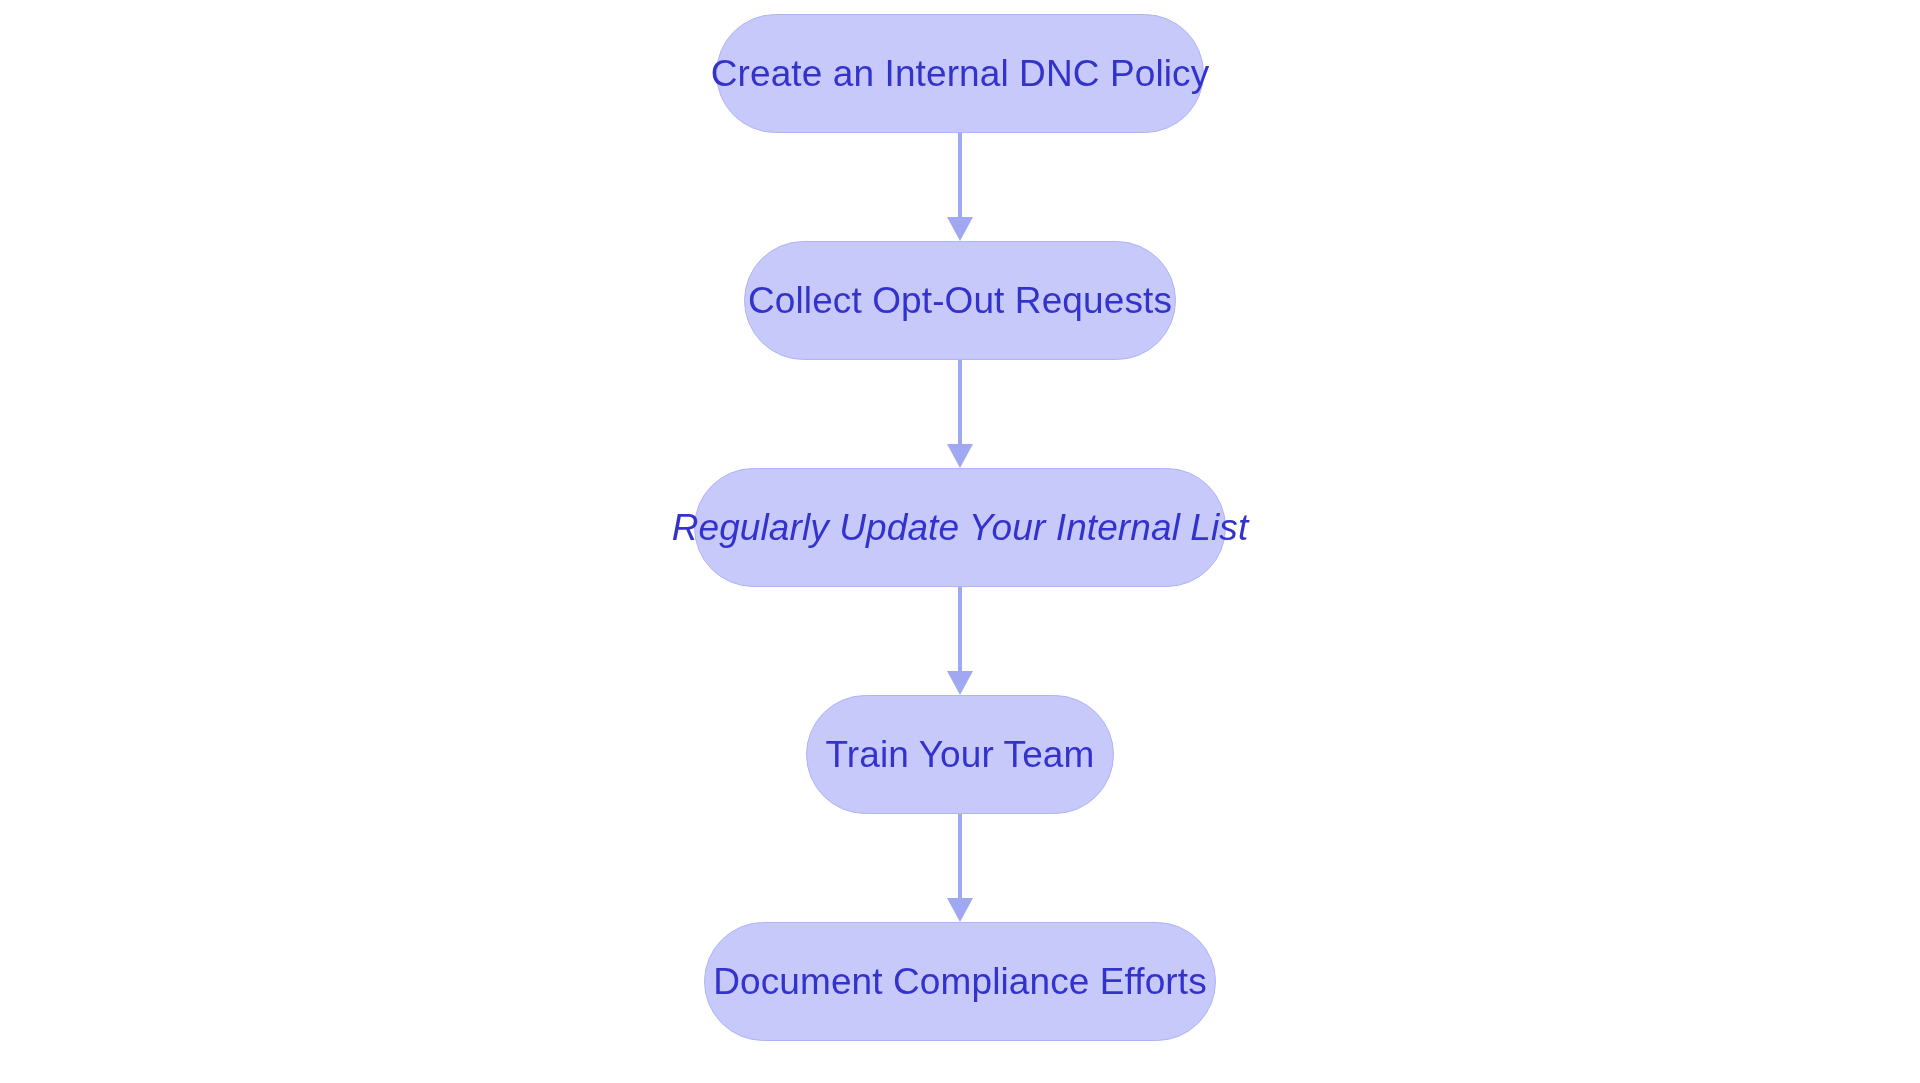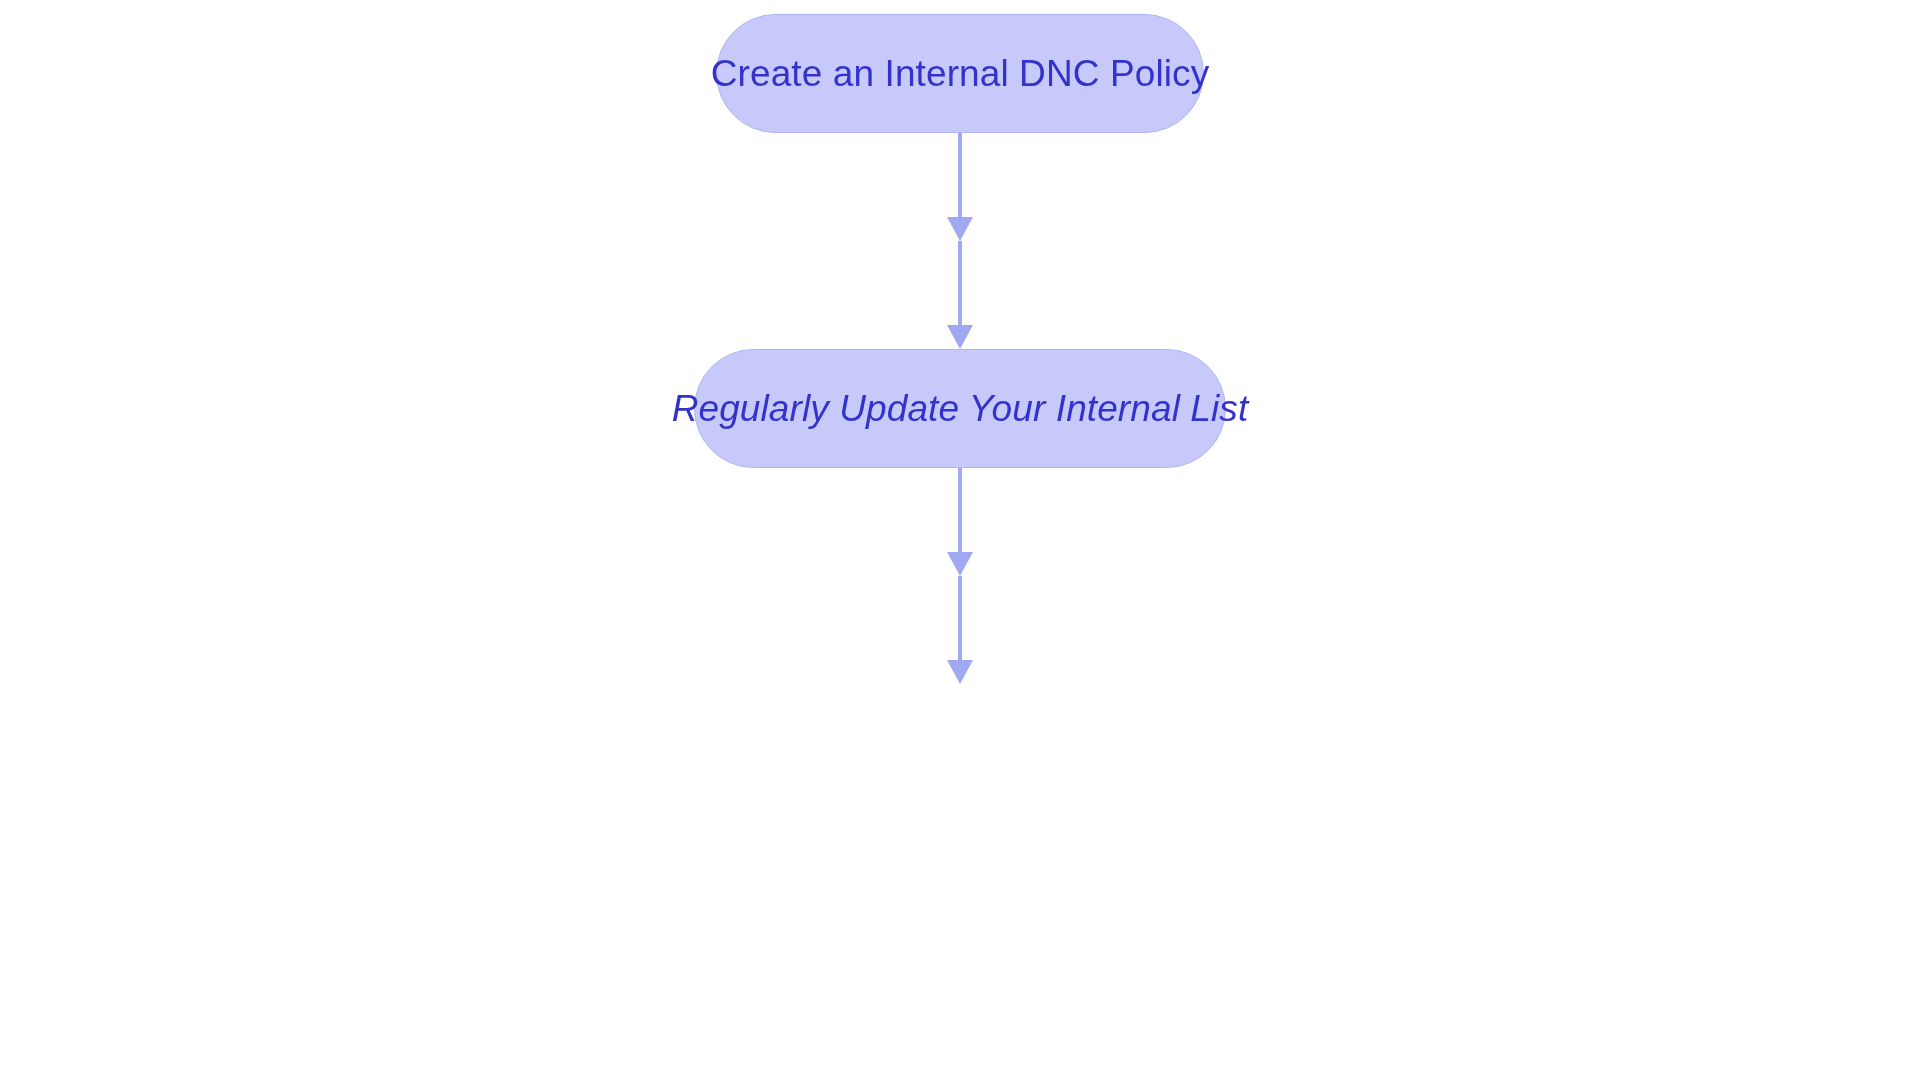--- a/index.html
+++ b/index.html
@@ -82,36 +82,45 @@
 
     <div class="flow-node node-w-1">
       <span class="flow-node-label">Create an Internal DNC Policy</span>
     </div>
 
     <svg class="flow-connector" viewBox="0 0 40 108">
       <line x1="20" y1="0" x2="20" y2="86" stroke="#9fa8f0" stroke-width="4"></line>
       <polygon points="7,84 33,84 20,108" fill="#9fa8f0"></polygon>
     </svg>
 
+    <div class="flow-node node-w-2">
+      <span class="flow-node-label">Collect Opt-Out Requests</span>
+    </div>
 
     <svg class="flow-connector" viewBox="0 0 40 108">
       <line x1="20" y1="0" x2="20" y2="86" stroke="#9fa8f0" stroke-width="4"></line>
       <polygon points="7,84 33,84 20,108" fill="#9fa8f0"></polygon>
     </svg>
 
     <div class="flow-node node-w-3">
       <span class="flow-node-label">Regularly Update Your Internal List</span>
     </div>
 
     <svg class="flow-connector" viewBox="0 0 40 108">
       <line x1="20" y1="0" x2="20" y2="86" stroke="#9fa8f0" stroke-width="4"></line>
       <polygon points="7,84 33,84 20,108" fill="#9fa8f0"></polygon>
     </svg>
 
+    <div class="flow-node node-w-4">
+      <span class="flow-node-label">Train Your Team</span>
+    </div>
 
     <svg class="flow-connector" viewBox="0 0 40 108">
       <line x1="20" y1="0" x2="20" y2="86" stroke="#9fa8f0" stroke-width="4"></line>
       <polygon points="7,84 33,84 20,108" fill="#9fa8f0"></polygon>
     </svg>
 
+    <div class="flow-node node-w-5">
+      <span class="flow-node-label">Document Compliance Efforts</span>
+    </div>
 
   </div>
 </div>
 
 </body></html>

